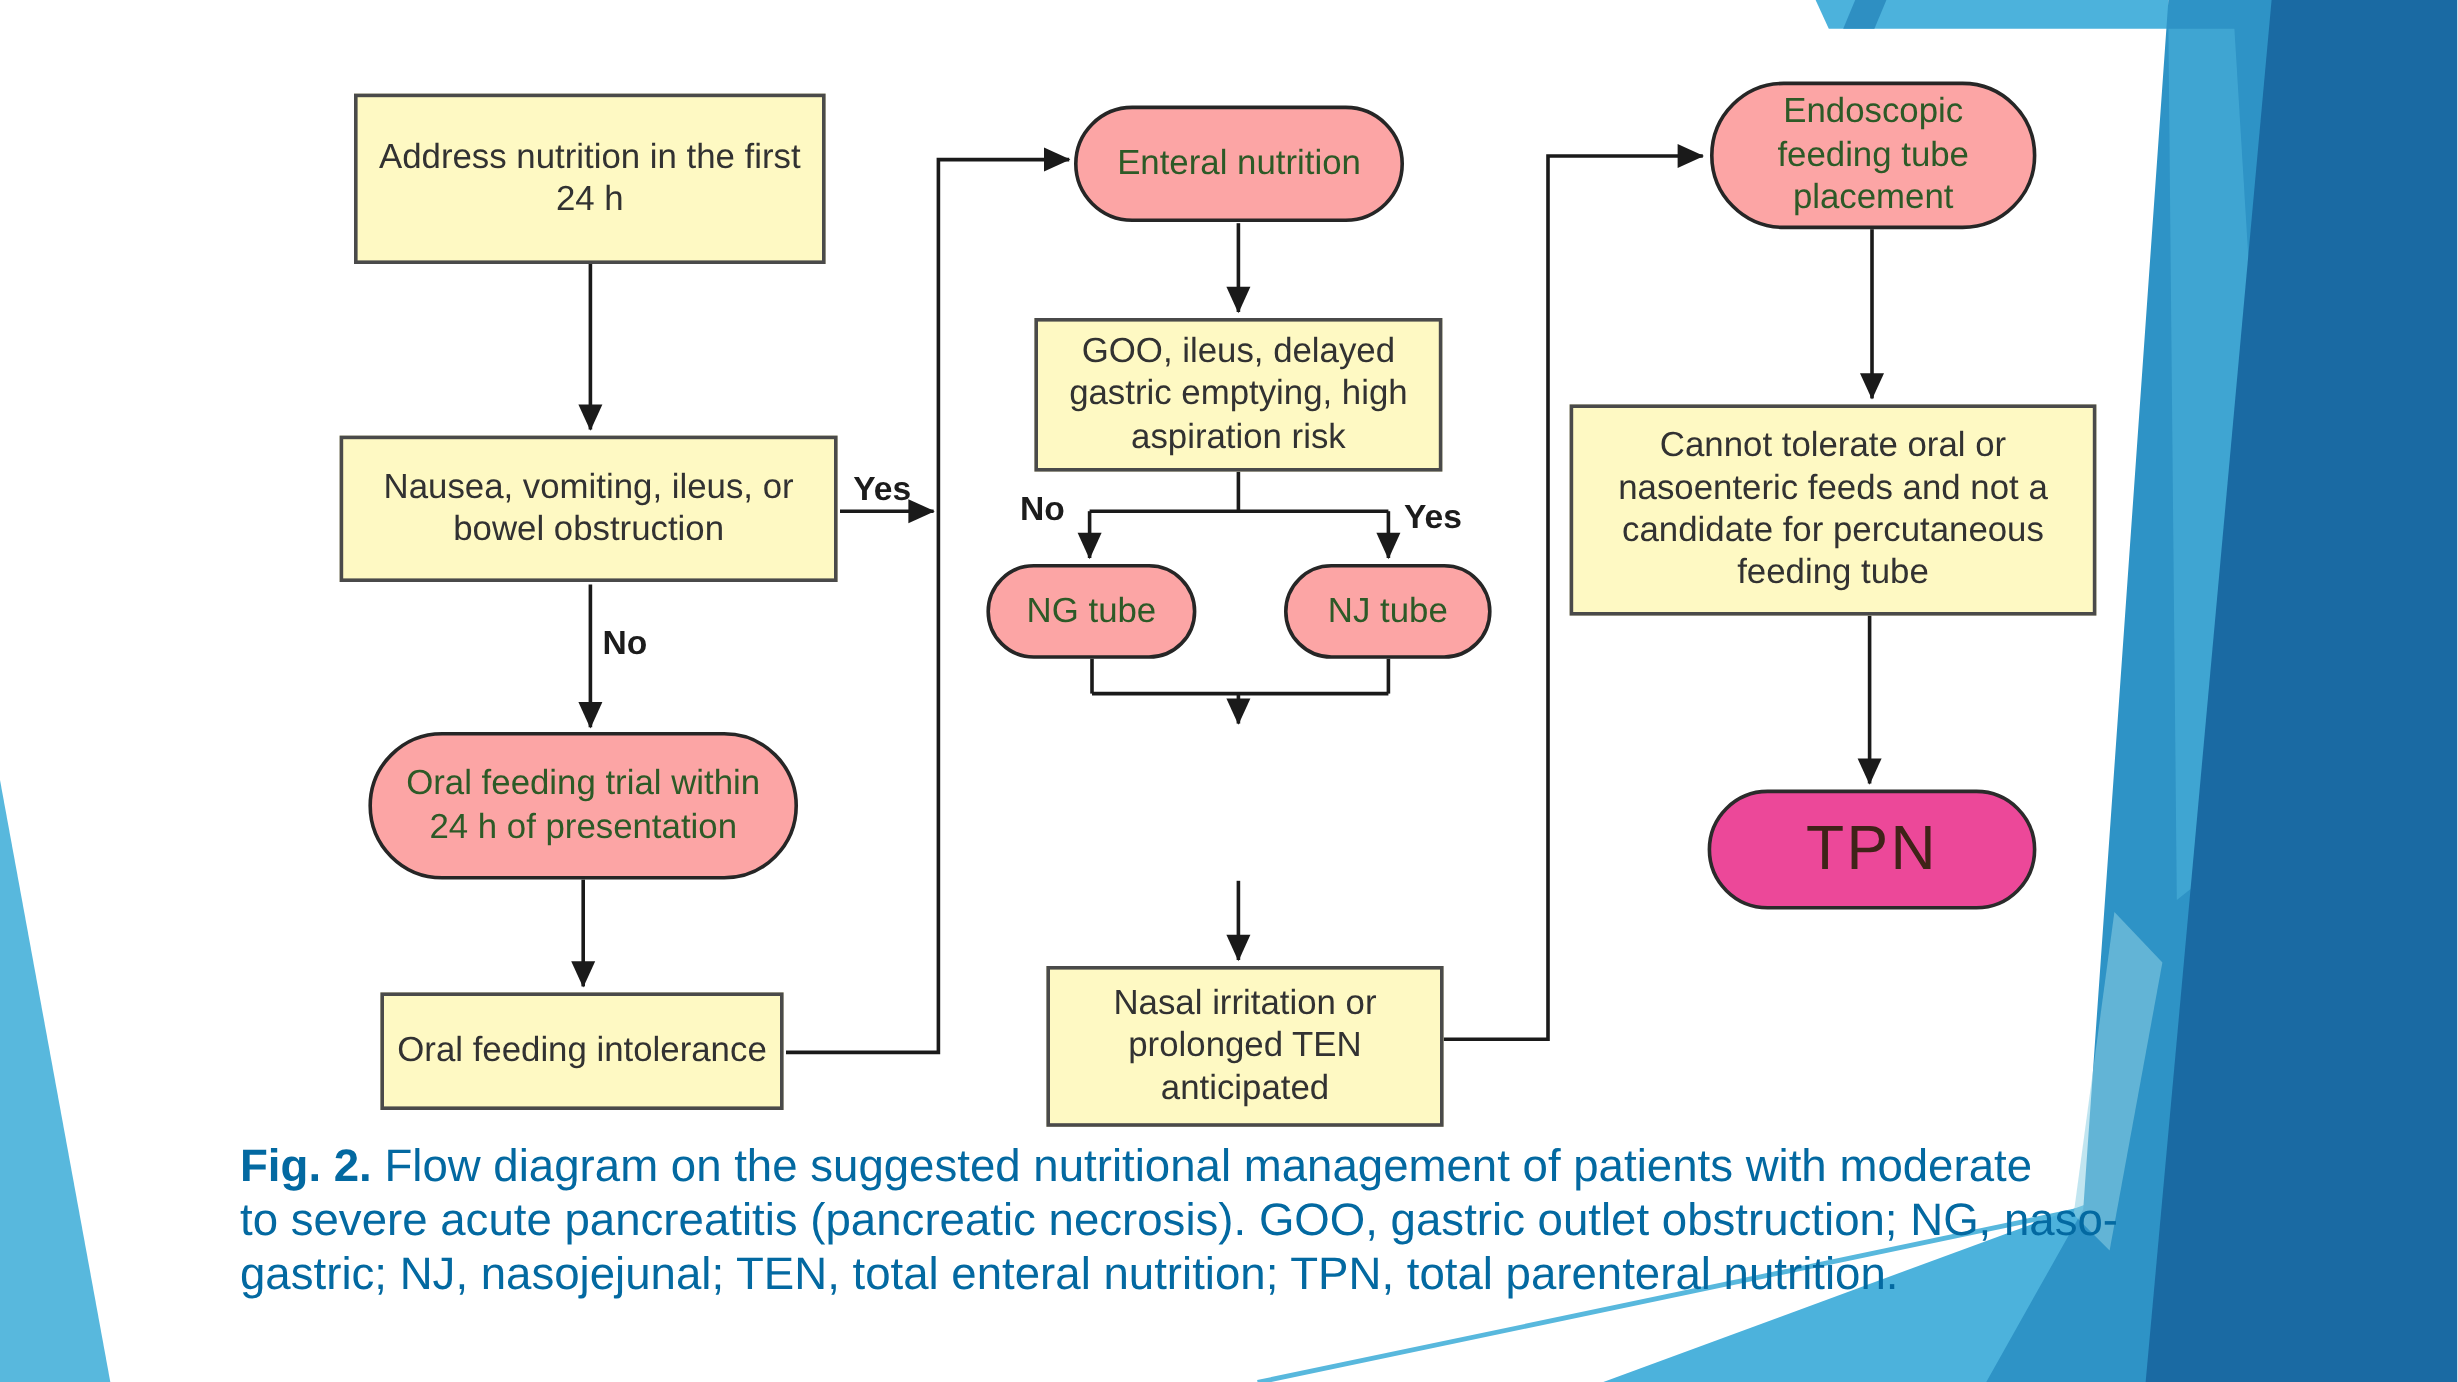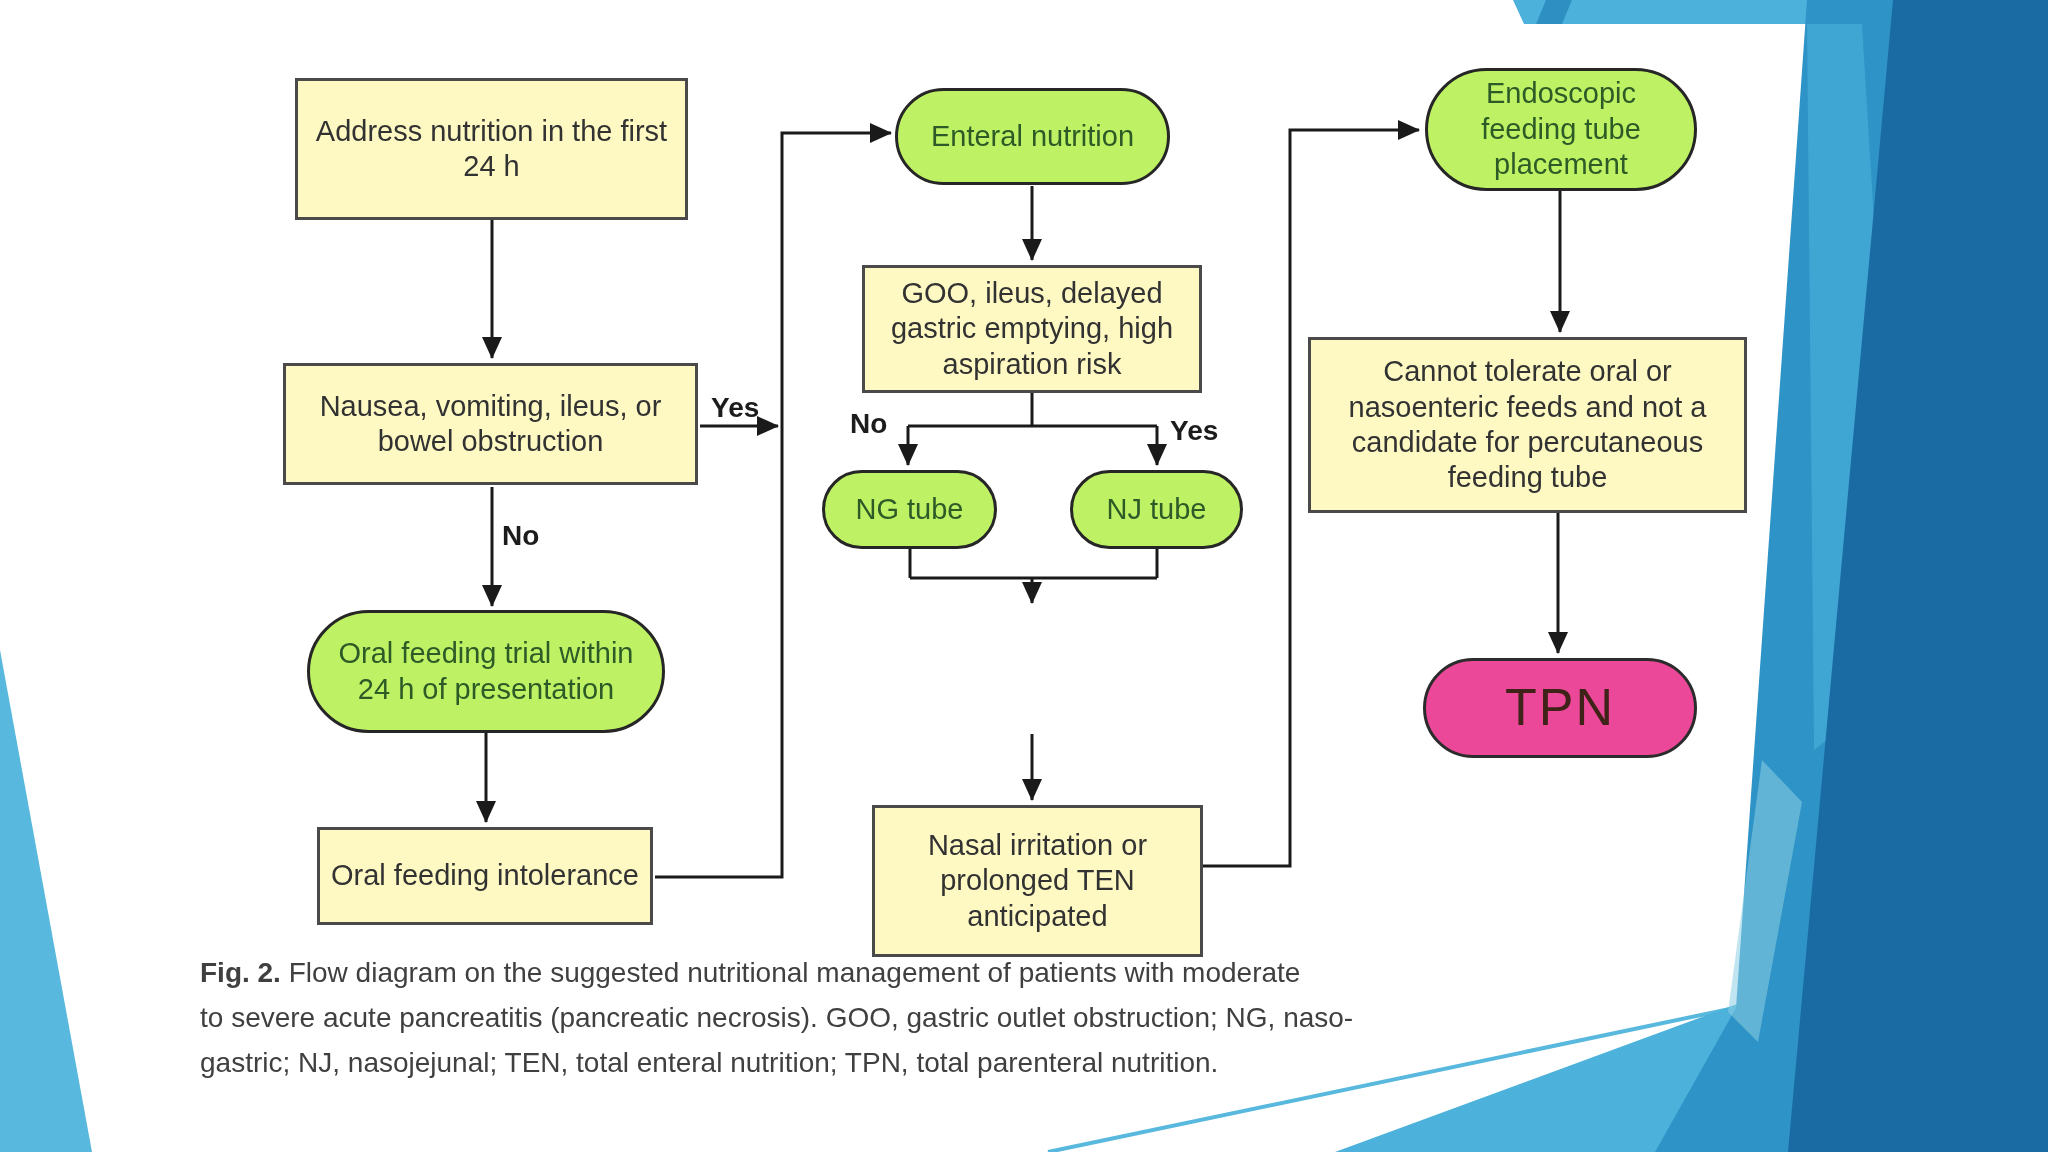--- a/index.html
+++ b/index.html
@@ -3,26 +3,26 @@
 <meta charset="utf-8">
 <style>
   html,body{margin:0;padding:0;background:#ffffff;}
   #slide{position:relative;width:2048px;height:1152px;overflow:hidden;
          font-family:"Liberation Sans", sans-serif;background:#ffffff;}
   #decor, #connectors{position:absolute;left:0;top:0;width:2048px;height:1152px;}
   .node{position:absolute;display:flex;align-items:center;justify-content:center;
         text-align:center;white-space:pre-line;box-sizing:border-box;
         font-size:29px;line-height:1.22;padding:4px 8px;}
   .box{background:#fef9c3;border:3px solid #4a4a4a;color:#323232;}
-  .oval{background:#bef264;border:3px solid #262626;color:#2d5a27;border-radius:999px;}
+  .oval{background:#fca5a5;border:3px solid #262626;color:#2d5a27;border-radius:999px;}
   .oval-red{background:#ec4899;border:3px solid #2b2b2b;color:#3f2318;border-radius:999px;
             font-size:52px;letter-spacing:2px;}
   .edge-label{position:absolute;font-weight:bold;color:#1c1c1c;font-size:28px;}
-  #caption{position:absolute;left:200px;top:950px;width:1200px;color:#404040;
-           font-size:28px;line-height:45px;}
+  #caption{position:absolute;left:200px;top:950px;width:1200px;color:#0369a1;
+           font-size:38px;line-height:45px;}
   #caption .fig-label{font-weight:bold;}
   .capline{white-space:nowrap;}
 </style>
 </head>
 <body>
 
 <div id="slide">
 
   <svg id="decor" viewBox="0 0 2048 1152" xmlns="http://www.w3.org/2000/svg">
     <polygon points="0,650 0,1152 92,1152" fill="#58b8dd"></polygon>
@@ -79,21 +79,21 @@
 
   <div class="node box" style="left:862px;top:265px;width:340px;height:128px;">GOO, ileus, delayed
 gastric emptying, high
 aspiration risk</div>
 
   <div class="node oval" style="left:822px;top:470px;width:175px;height:79px;">NG tube</div>
 
   <div class="node oval" style="left:1070px;top:470px;width:173px;height:79px;">NJ tube</div>
 
 
-  <div class="node box" style="left:872px;top:805px;width:331px;height:152px;">Nasal irritation or
+  <div class="node box" style="left:872px;top:805px;width:331px;height:134px;">Nasal irritation or
 prolonged TEN
 anticipated</div>
 
   <div class="node oval" style="left:1425px;top:68px;width:272px;height:123px;">Endoscopic
 feeding tube
 placement</div>
 
   <div class="node box" style="left:1308px;top:337px;width:439px;height:176px;">Cannot tolerate oral or
 nasoenteric feeds and not a
 candidate for percutaneous

